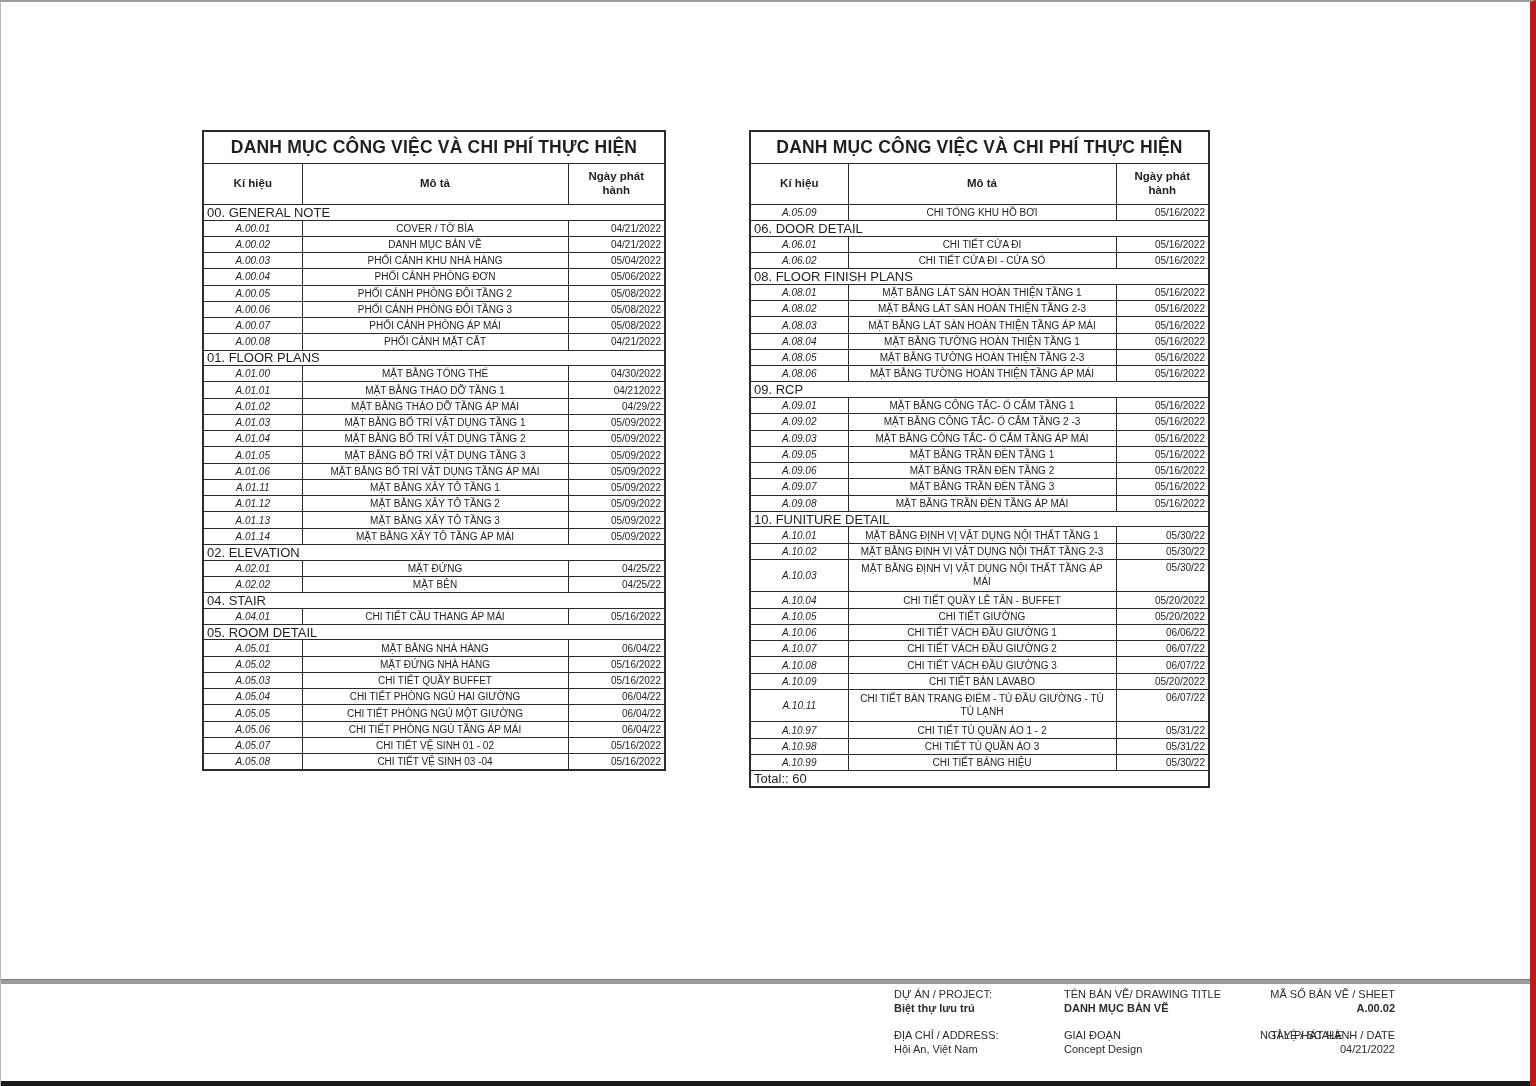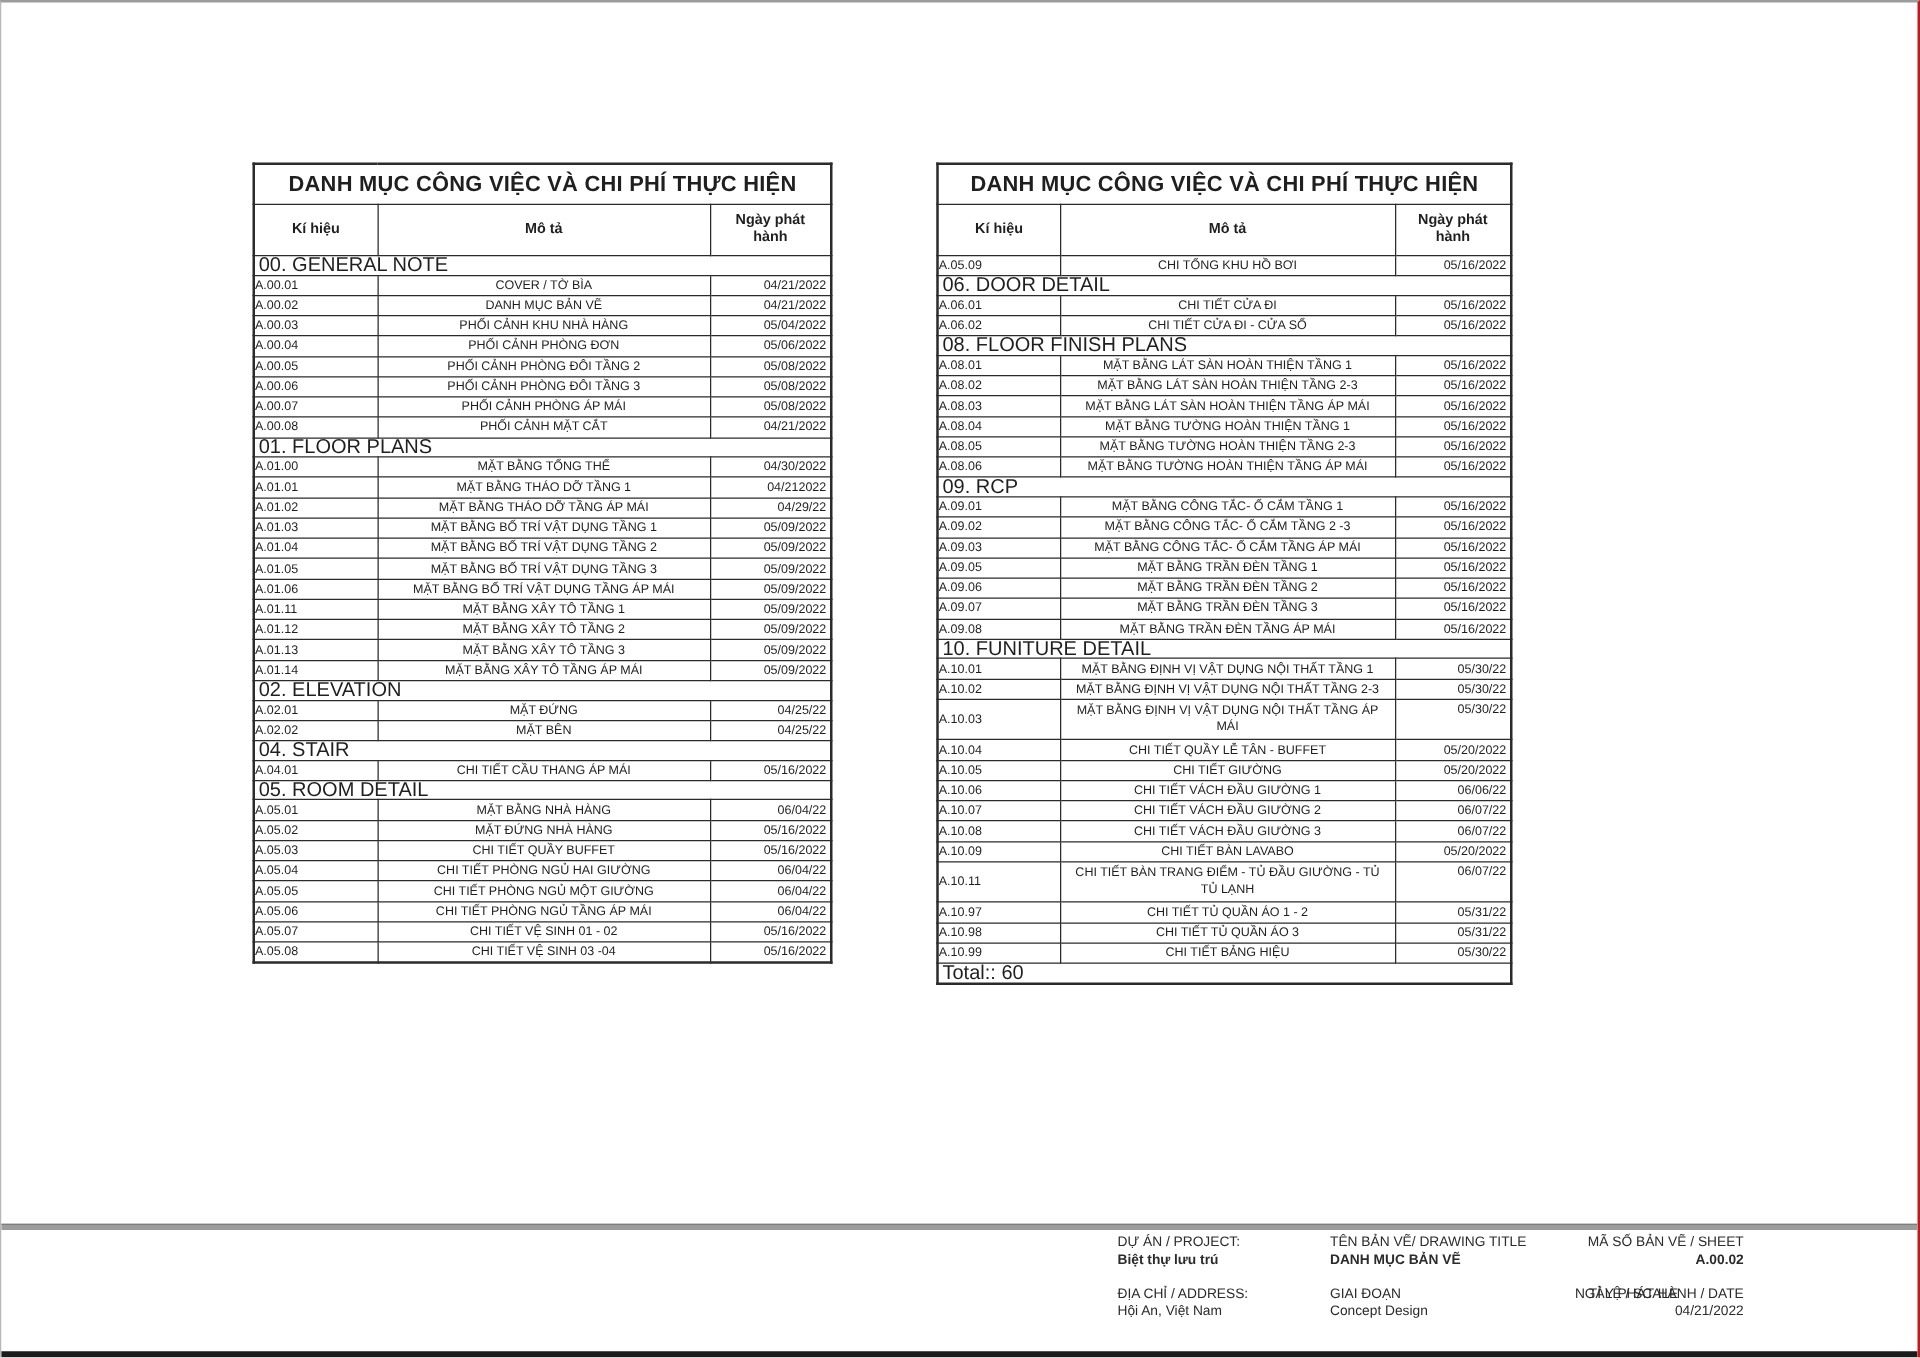--- a/index.html
+++ b/index.html
@@ -1,37 +1,37 @@
 <!DOCTYPE html>
 <html><head>
 <meta charset="utf-8">
 <style>
   html,body{margin:0;padding:0;background:#e8e8e8;}
   .sheet{
     position:relative;width:1536px;height:1086px;background:#ffffff;
     box-sizing:border-box;overflow:hidden;
-    border-top:2px solid #9c9c9c;border-left:1px solid #b8b8b8;border-right:2px solid #b91c1c;
+    border-top:2px solid #9c9c9c;border-left:1px solid #b8b8b8;border-right:6px solid #b91c1c;
     font-family:"Liberation Sans","DejaVu Sans",sans-serif;color:#1f1f1f;
   }
   .bottom-bar{position:absolute;left:0;right:0;bottom:0;height:5px;background:#1b1b1b;}
   .tb-divider{position:absolute;left:0;right:0;top:977px;height:4px;background:#9c9c9c;border-top:1px solid #7d7d7d;}
   .dwg-table{position:absolute;border-collapse:collapse;table-layout:fixed;border:2px solid #2b2b2b;background:#fff;}
   .t-left{left:201px;top:128px;width:462px;}
   .t-right{left:748px;top:128px;width:459px;}
   .dwg-table th,.dwg-table td{border:1px solid #2b2b2b;padding:0;overflow:hidden;}
   .title-row th{height:31px;font-size:17.5px;font-weight:bold;text-align:center;letter-spacing:.2px;}
   .head-row th{height:36px;font-size:11.5px;font-weight:bold;text-align:center;line-height:1.18;padding:2px 10px;}
   .item-row td{height:15.26px;font-size:10px;line-height:13px;white-space:nowrap;}
-  .item-row .c-code{text-align:left;}
+  .item-row .c-code{text-align:center;font-style:italic;}
   .item-row .c-desc{text-align:center;}
   .item-row .c-date{text-align:right;padding-right:3px;margin-top:21px;}
   .item-row.tall td{height:30.5px;}
   .item-row.tall .c-desc{white-space:normal;line-height:12.5px;padding:0 4px;}
   .item-row.tall .c-date{vertical-align:top;padding-top:1px;}
-  .section-row td,.total-row td{height:14.6px;font-size:16px;line-height:13px;text-align:left;padding-left:3px;white-space:nowrap;}
+  .section-row td,.total-row td{height:14.6px;font-size:13px;line-height:13px;text-align:left;padding-left:3px;white-space:nowrap;}
   .titleblock{position:absolute;left:0;top:981px;width:1440px;height:100px;font-size:11px;color:#2b2b2b;}
   .tb-item{position:absolute;white-space:nowrap;line-height:13px;}
   .tb-c1{left:893px;}
   .tb-c2{left:1063px;}
   .tb-r{right:46px;text-align:right;}
   .row1l{top:5px;} .row1v{top:19px;font-weight:bold;}
   .row2l{top:46px;} .row2v{top:60px;}
   .tb-scale{left:1270px;top:46px;}
 </style>
 </head>

